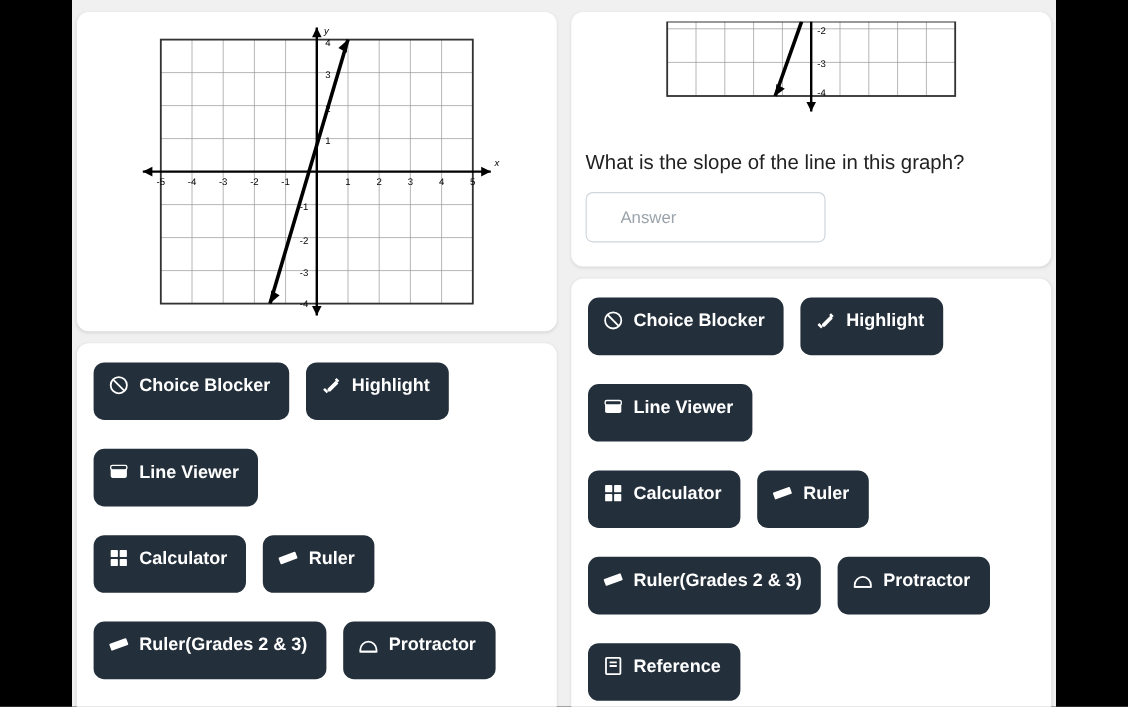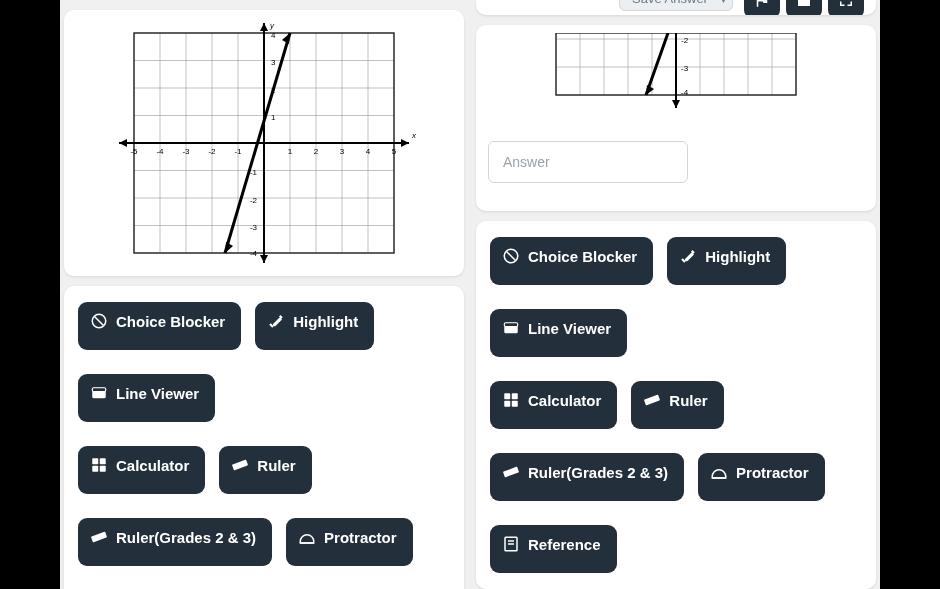--- a/index.html
+++ b/index.html
@@ -99,21 +99,21 @@
     width: 100%;
     margin-top: 28px;
   }
   .question-text {
     font-size: 17px;
     color: #222;
     margin-bottom: 14px;
   }
   .answer-input {
     width: 200px;
-    padding: 12px 14px;
+    padding: 12px 28px;
     border: 1px solid #cfd6dc;
     border-radius: 6px;
     font-size: 14px;
     color: #0f766e;
   }
   .answer-input::placeholder { color: #9aa3ab; }
 
   
   .tools-card {
     padding: 16px 14px;
@@ -381,20 +381,21 @@
           <text x="135" y="10">-2</text>
           <text x="135" y="38">-3</text>
           <text x="135" y="62">-4</text>
         </g>
 
         <line x1="100" y1="62" x2="122" y2="0" stroke="#000" stroke-width="3"></line>
         <polygon points="100,62 108,56 101,52" fill="#000"></polygon>
       </svg>
 
       <div class="question-row">
+        <div class="question-text">What is the slope of the line in this graph?</div>
         <input class="answer-input" type="text" placeholder="Answer" style="">
       </div>
     </div>
 
     <div class="card tools-card" style="flex:1">
       <div class="tool-pill">
         <span class="ico">
           <svg viewBox="0 0 24 24">
               <circle cx="12" cy="12" r="9" fill="none" stroke="#fff" stroke-width="2"></circle>
               <line x1="6" y1="6" x2="18" y2="18" stroke="#fff" stroke-width="2"></line>

